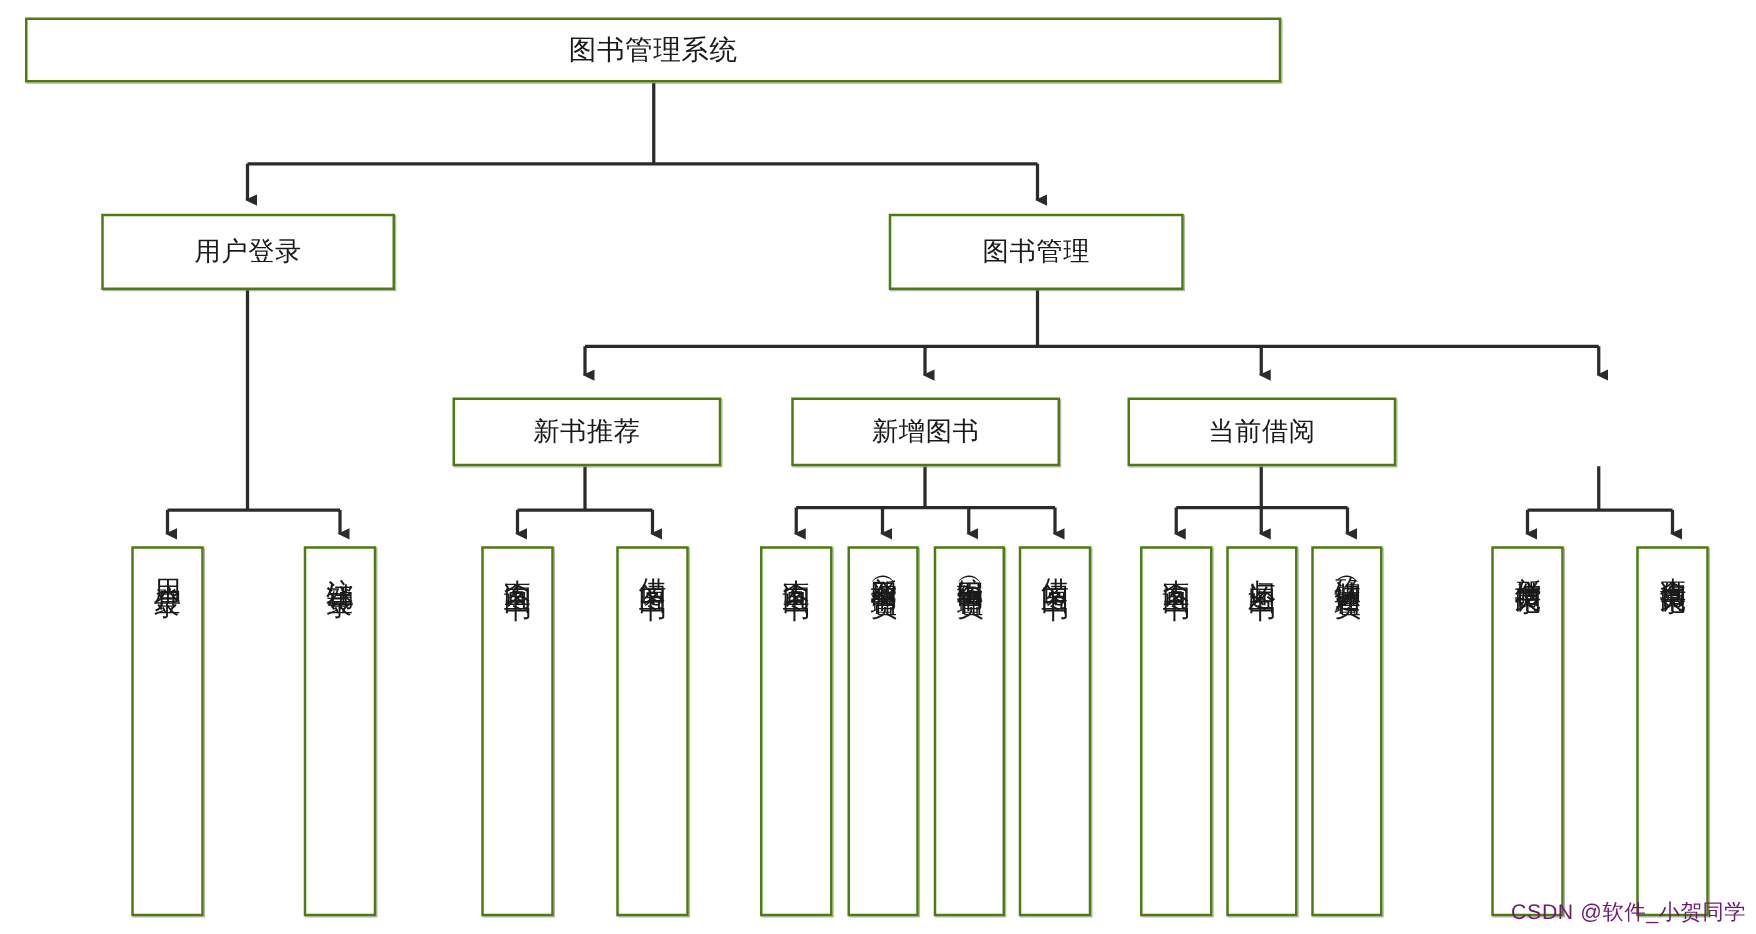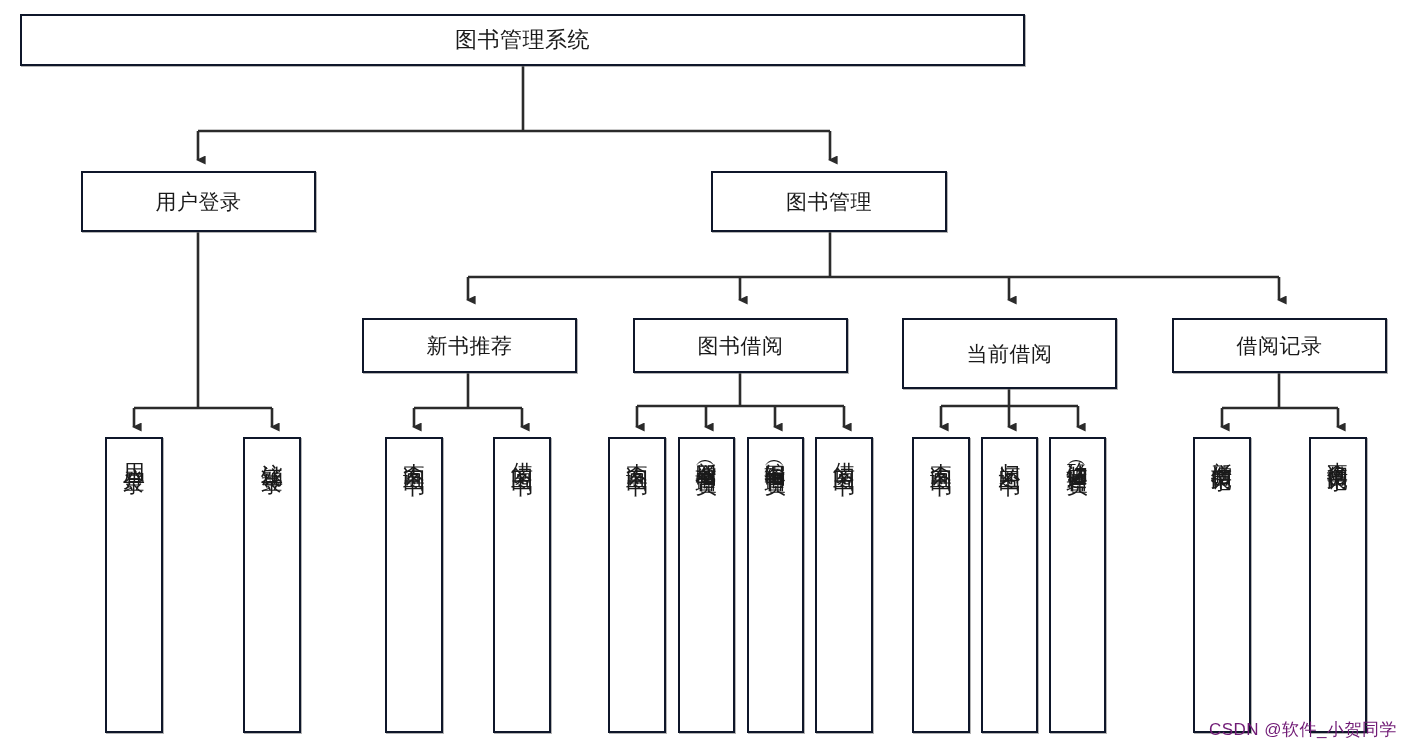--- a/index.html
+++ b/index.html
@@ -22,21 +22,21 @@
     position: absolute;
     left: 0;
     top: 0;
     width: 1405px;
     height: 747px;
     pointer-events: none;
   }
   .node {
     position: absolute;
     box-sizing: border-box;
-    border: 2px solid #0f172a;
+    border: 2px solid #4d7c0f;
     background: #ffffff;
     display: flex;
     align-items: center;
     justify-content: center;
     color: #1a1a1a;
     box-shadow: 1px 1px 0 rgba(120,120,120,0.55);
   }
   .node .label {
     display: block;
     white-space: pre;
@@ -139,27 +139,24 @@
     <span class="label">用户登录</span>
   </div>
   <div class="node horiz" style="left:362px; top:318px; width:215px; height:55px;">
     <span class="label">新书推荐</span>
   </div>
 
   <div class="node horiz" style="left:711px; top:171px; width:236px; height:61px;">
     <span class="label">图书管理</span>
   </div>
   <div class="node horiz" style="left:633px; top:318px; width:215px; height:55px;">
-    <span class="label">图书借阅</span>
-  </div>
-  <div class="node horiz" style="left:902px; top:318px; width:215px; height:71px;">
+    <span class="label">新增图书</span>
+  </div>
+  <div class="node horiz" style="left:902px; top:318px; width:215px; height:55px;">
     <span class="label">当前借阅</span>
-  </div>
-  <div class="node horiz" style="left:1172px; top:318px; width:215px; height:55px;">
-    <span class="label">借阅记录</span>
   </div>
 
   <div class="node vert" style="left:105px; top:437px; width:58px; height:296px;">
     <span class="label">用户登录</span>
   </div>
   <div class="node vert" style="left:243px; top:437px; width:58px; height:296px;">
     <span class="label">注销登录</span>
   </div>
 
   <div class="node vert" style="left:385px; top:437px; width:58px; height:296px;">

